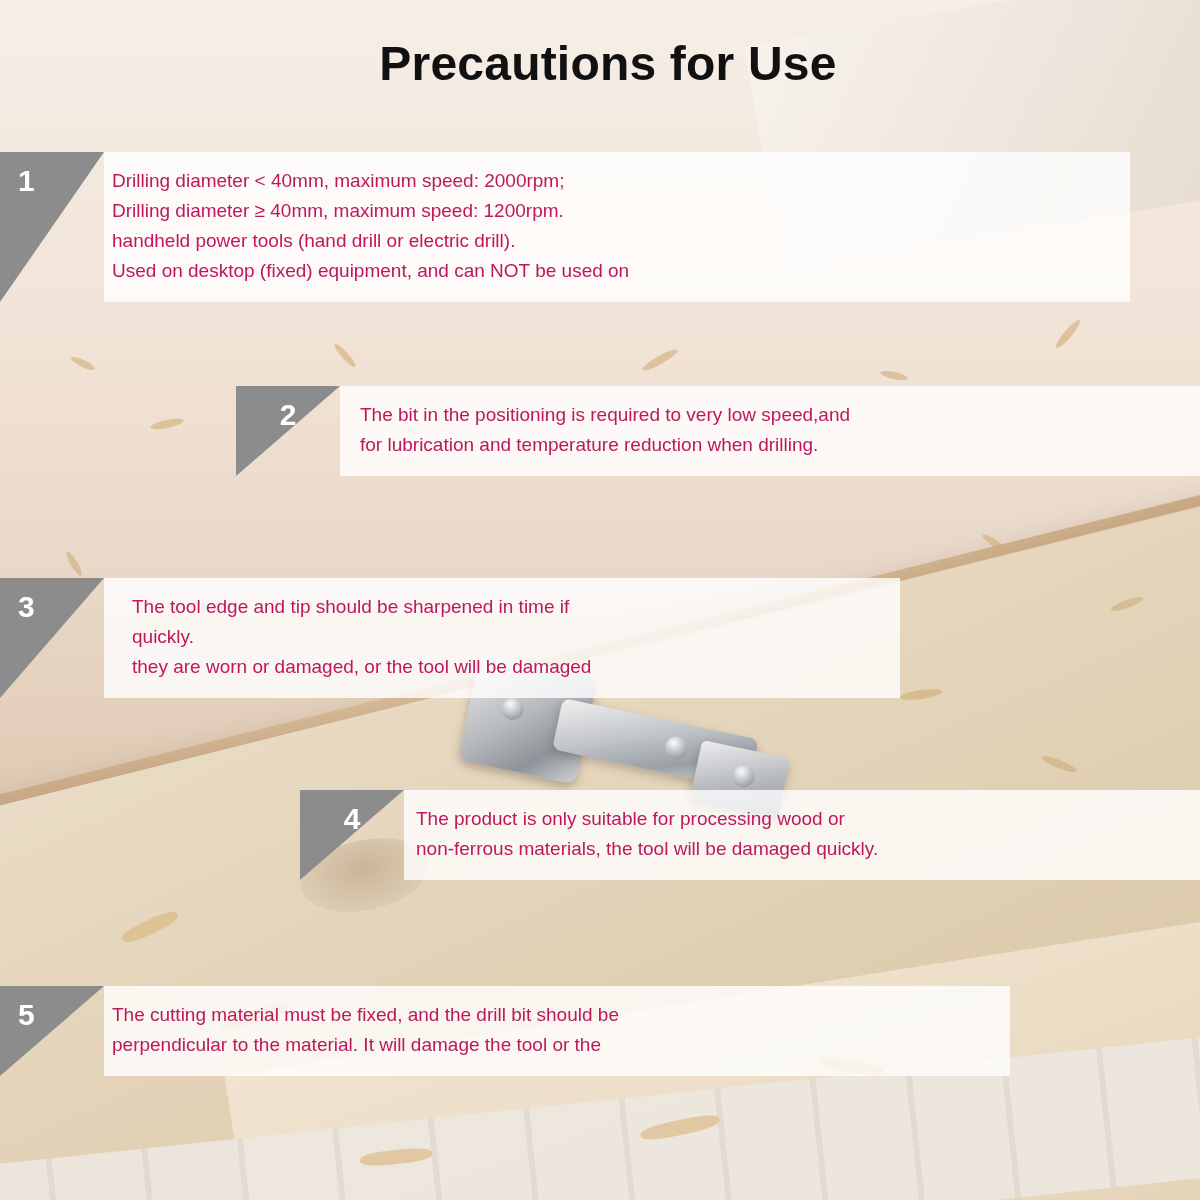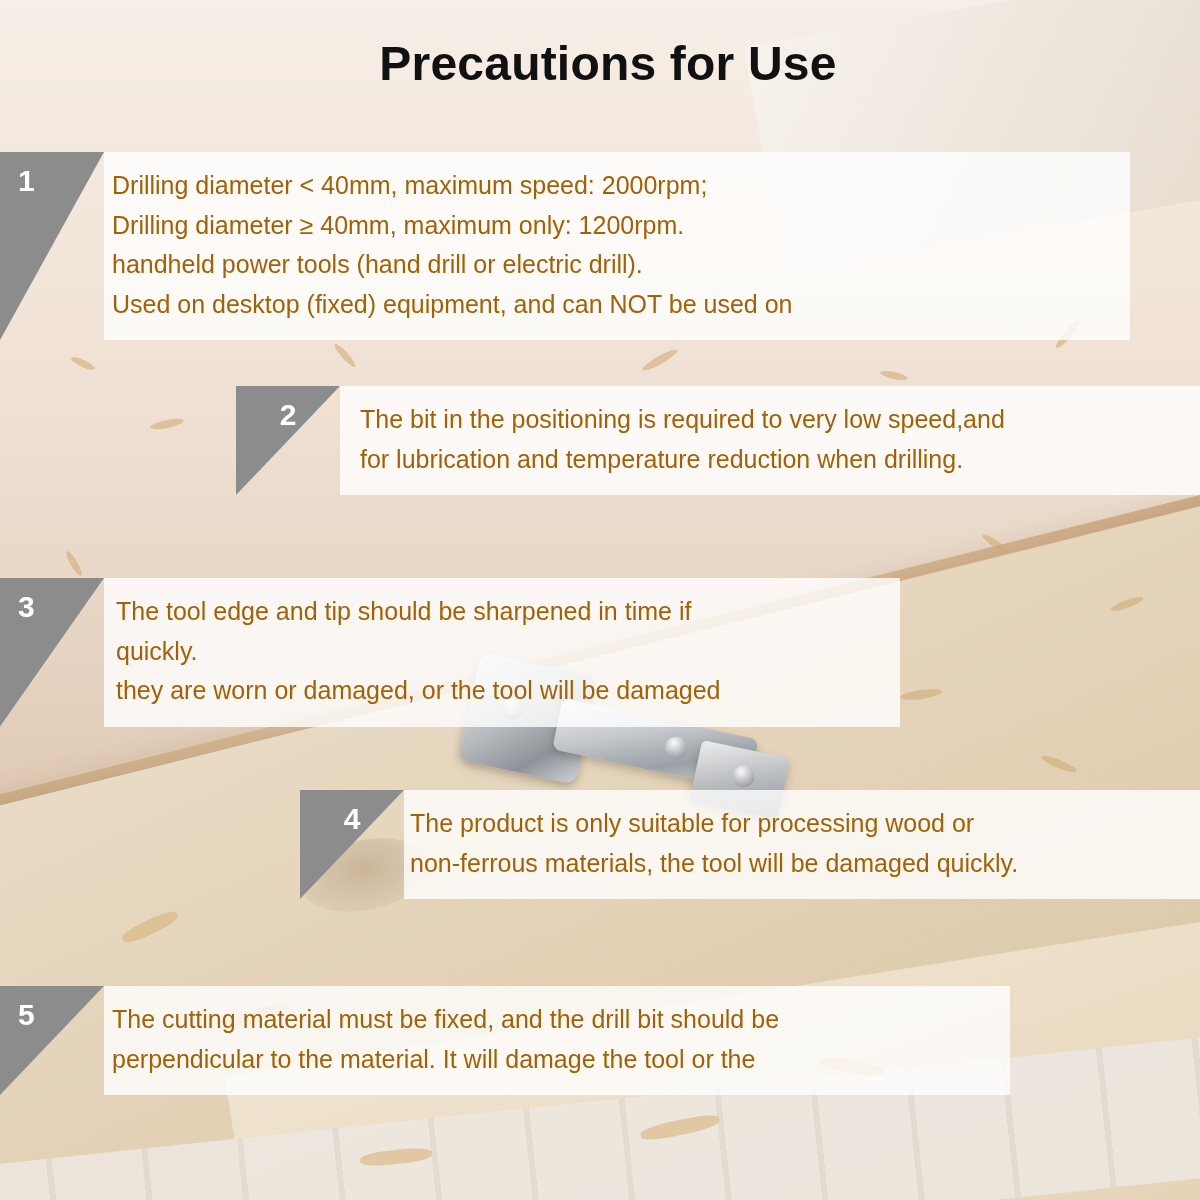--- a/index.html
+++ b/index.html
@@ -180,43 +180,43 @@
     padding: 12px 0 0 18px;
     box-sizing: border-box;
     clip-path: polygon(0 0, 100% 0, 0 100%);
   }
   .badge.centered {
     justify-content: center;
     padding-left: 0;
   }
   .panel {
     background: rgba(255, 255, 255, 0.80);
-    color: #a16207;
-    font-size: 25px;
+    color: #be185d;
+    font-size: 19px;
     line-height: 1.58;
     padding: 14px 22px 16px 10px;
     box-sizing: border-box;
   }
   .panel p {
     margin: 0;
     white-space: nowrap;
   }
 
   
   #block-1 { left: 0px;   top: 152px; width: 1130px; }
   #block-1 .panel { width: 1026px; padding-left: 8px; }
 
   #block-2 { left: 236px; top: 386px; width: 964px; }
   #block-2 .panel { width: 860px; padding-left: 20px; }
 
   #block-3 { left: 0px;   top: 578px; width: 900px; }
-  #block-3 .panel { width: 796px; padding-left: 12px; }
+  #block-3 .panel { width: 796px; padding-left: 28px; }
 
   #block-4 { left: 300px; top: 790px; width: 900px; }
-  #block-4 .panel { width: 796px; padding-left: 6px; }
+  #block-4 .panel { width: 796px; padding-left: 12px; }
 
   #block-5 { left: 0px;   top: 986px; width: 1010px; }
   #block-5 .panel { width: 990px; padding-left: 8px; }
 </style>
 </head>
 <body>
 
 <div id="page">
 
   <div class="bg-base"></div>
@@ -252,21 +252,21 @@
   <div class="chip" style="left:640px; top:1120px; width:80px; height:15px; transform:rotate(-12deg);"></div>
   <div class="chip" style="left:820px; top:1060px; width:64px; height:13px; transform:rotate(10deg);"></div>
   <div class="chip" style="left:360px; top:1150px; width:72px; height:14px; transform:rotate(-6deg);"></div>
 
   <div class="title">Precautions for Use</div>
 
   <div class="block" id="block-1">
     <div class="badge">1</div>
     <div class="panel">
       <p>Drilling diameter &lt; 40mm, maximum speed: 2000rpm;</p>
-      <p>Drilling diameter ≥ 40mm, maximum only: 1200rpm.</p>
+      <p>Drilling diameter ≥ 40mm, maximum speed: 1200rpm.</p>
       <p>handheld power tools (hand drill or electric drill).</p>
       <p>Used on desktop (fixed) equipment, and can NOT be used on</p>
     </div>
   </div>
 
   <div class="block" id="block-2">
     <div class="badge centered">2</div>
     <div class="panel">
       <p>The bit in the positioning is required to very low speed,and</p>
       <p>for lubrication and temperature reduction when drilling.</p>

